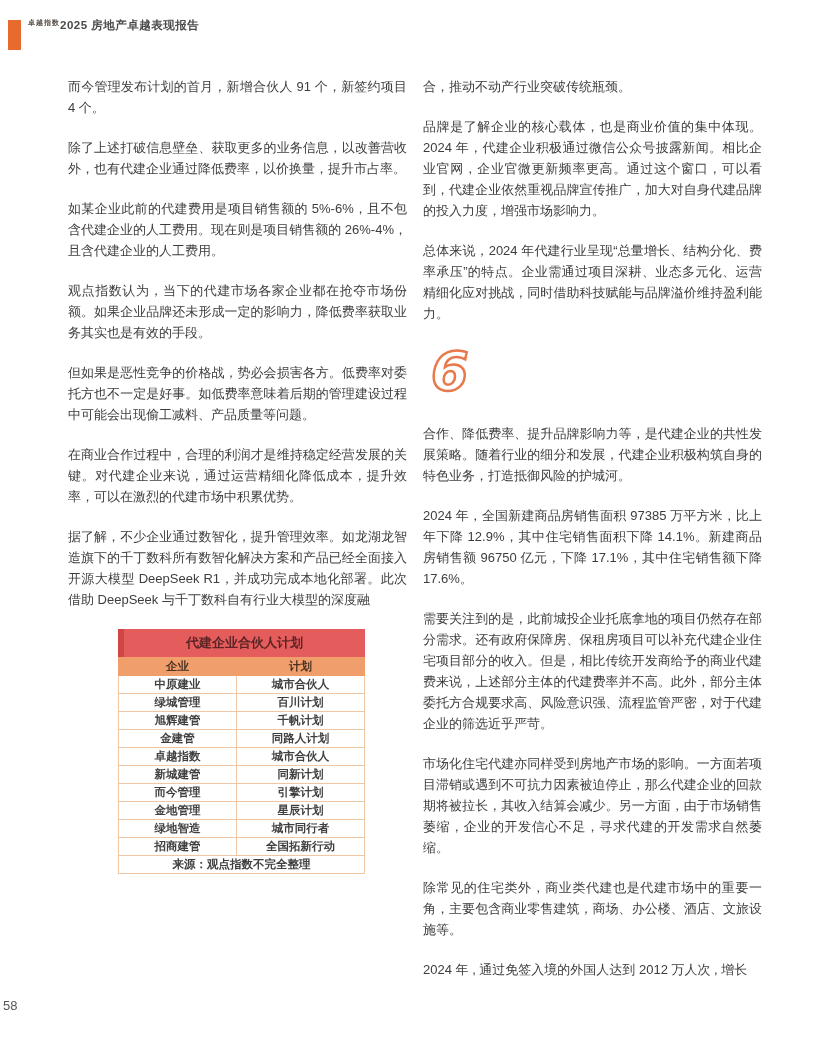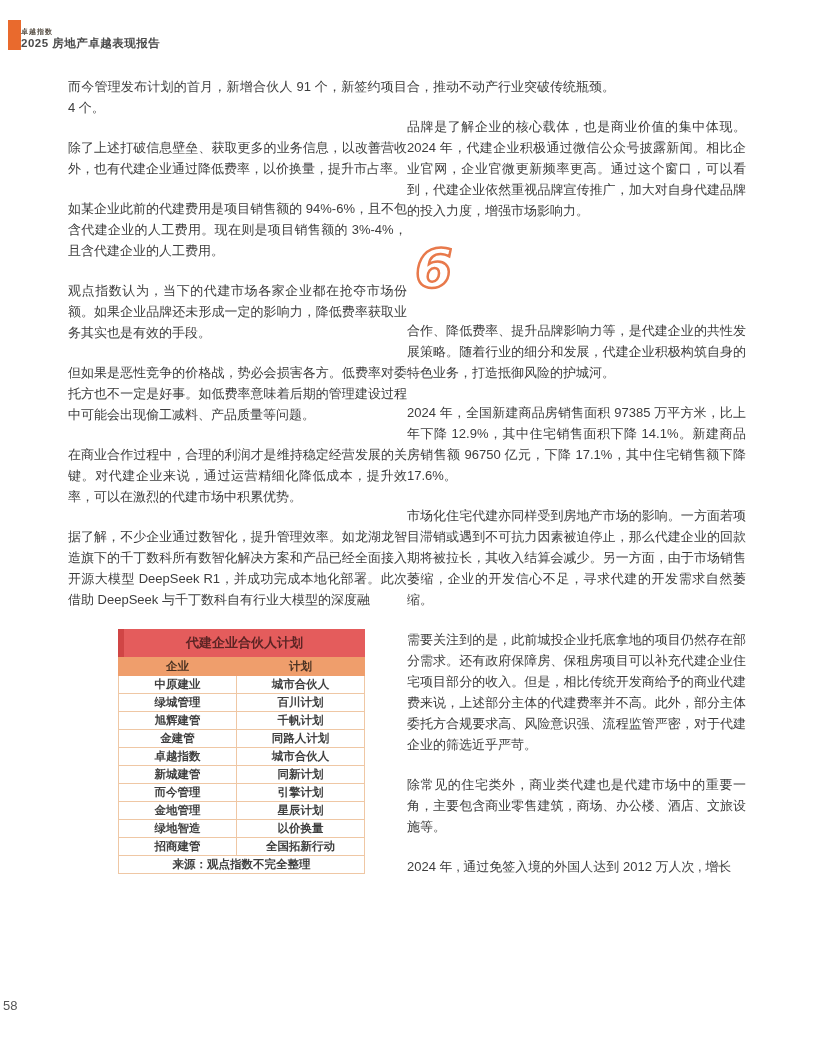--- a/index.html
+++ b/index.html
@@ -7,28 +7,28 @@
     position:relative;
     width:819px;height:1043px;
     background:#ffffff;
     overflow:hidden;
     font-family:"Liberation Sans","DejaVu Sans",sans-serif;
     color:#3d3d3d;
   }
   
   .brand{position:absolute;top:18px;left:8px;display:flex;align-items:stretch;}
   .brand-block{width:13px;height:30px;background:#E96A2D;margin-top:2px;}
-  .brand-text{margin-left:0;display:flex;flex-direction:column;justify-content:flex-end;}
+  .brand-text{margin-left:7px;display:flex;justify-content:center;}
   .brand-sub{font-size:7px;font-weight:bold;color:#5a5248;letter-spacing:1px;line-height:9px;}
   .brand-main{font-size:11.5px;font-weight:bold;color:#4a4a4a;letter-spacing:0.5px;line-height:14px;}
   
   .columns{
     position:absolute;top:76px;left:68px;
     width:694px;
-    display:flex;
+    display:flex;gap:16px;
   }
   .col{width:339px;}
   .col p{
     margin:0 0 19px 0;
     font-size:13px;line-height:21px;
     text-align:justify;
     color:#3d3d3d;
   }
   
   .ptable{margin:14px 40px 0 50px;width:247px;font-size:11.5px;}
@@ -77,21 +77,21 @@
       <div class="brand-sub">卓越指数</div>
       <div class="brand-main">2025 房地产卓越表现报告</div>
     </div>
   </div>
 
   <div class="columns">
 
     <div class="col">
       <p>而今管理发布计划的首月，新增合伙人 91 个，新签约项目 4 个。</p>
       <p>除了上述打破信息壁垒、获取更多的业务信息，以改善营收外，也有代建企业通过降低费率，以价换量，提升市占率。</p>
-      <p>如某企业此前的代建费用是项目销售额的 94%-6%，且不包含代建企业的人工费用。现在则是项目销售额的 3%-4%，且含代建企业的人工费用。</p>
+      <p>如某企业此前的代建费用是项目销售额的 5%-6%，且不包含代建企业的人工费用。现在则是项目销售额的 26%-4%，且含代建企业的人工费用。</p>
       <p>观点指数认为，当下的代建市场各家企业都在抢夺市场份额。如果企业品牌还未形成一定的影响力，降低费率获取业务其实也是有效的手段。</p>
       <p>但如果是恶性竞争的价格战，势必会损害各方。低费率对委托方也不一定是好事。如低费率意味着后期的管理建设过程中可能会出现偷工减料、产品质量等问题。</p>
       <p>在商业合作过程中，合理的利润才是维持稳定经营发展的关键。对代建企业来说，通过运营精细化降低成本，提升效率，可以在激烈的代建市场中积累优势。</p>
       <p>据了解，不少企业通过数智化，提升管理效率。如龙湖龙智造旗下的千丁数科所有数智化解决方案和产品已经全面接入开源大模型 DeepSeek R1，并成功完成本地化部署。此次借助 DeepSeek 与千丁数科自有行业大模型的深度融</p>
 
       <div class="ptable">
         <div class="ptable-title">代建企业合伙人计划</div>
         <table class="plans">
           <tbody>
               <tr>
@@ -125,46 +125,47 @@
           <tr>
             <td class="c1">而今管理</td>
             <td>引擎计划</td>
           </tr>
           <tr>
             <td class="c1">金地管理</td>
             <td>星辰计划</td>
           </tr>
           <tr>
             <td class="c1">绿地智造</td>
-            <td>以价换量</td>
+            <td>城市同行者</td>
           </tr>
           <tr>
             <td class="c1">招商建管</td>
             <td>全国拓新行动</td>
           </tr>
           <tr class="src">
             <td colspan="2">来源：观点指数不完全整理</td>
           </tr>
         </tbody>
           </table>
       </div>
     </div>
 
     <div class="col">
       <p>合，推动不动产行业突破传统瓶颈。</p>
       <p>品牌是了解企业的核心载体，也是商业价值的集中体现。2024 年，代建企业积极通过微信公众号披露新闻。相比企业官网，企业官微更新频率更高。通过这个窗口，可以看到，代建企业依然重视品牌宣传推广，加大对自身代建品牌的投入力度，增强市场影响力。</p>
+      <p>总体来说，2024 年代建行业呈现“总量增长、结构分化、费率承压”的特点。企业需通过项目深耕、业态多元化、运营精细化应对挑战，同时借助科技赋能与品牌溢价维持盈利能力。</p>
 
       <div class="section-head">
         <div class="section-num">6</div>
       </div>
 
       <p>合作、降低费率、提升品牌影响力等，是代建企业的共性发展策略。随着行业的细分和发展，代建企业积极构筑自身的特色业务，打造抵御风险的护城河。</p>
       <p>2024 年，全国新建商品房销售面积 97385 万平方米，比上年下降 12.9%，其中住宅销售面积下降 14.1%。新建商品房销售额 96750 亿元，下降 17.1%，其中住宅销售额下降 17.6%。</p>
+      <p>需要关注到的是，此前城投企业托底拿地的项目仍然存在部分需求。还有政府保障房、保租房项目可以补充代建企业住宅项目部分的收入。但是，相比传统开发商给予的商业代建费来说，上述部分主体的代建费率并不高。此外，部分主体委托方合规要求高、风险意识强、流程监管严密，对于代建企业的筛选近乎严苛。</p>
       <p>市场化住宅代建亦同样受到房地产市场的影响。一方面若项目滞销或遇到不可抗力因素被迫停止，那么代建企业的回款期将被拉长，其收入结算会减少。另一方面，由于市场销售萎缩，企业的开发信心不足，寻求代建的开发需求自然萎缩。</p>
-      <p>需要关注到的是，此前城投企业托底拿地的项目仍然存在部分需求。还有政府保障房、保租房项目可以补充代建企业住宅项目部分的收入。但是，相比传统开发商给予的商业代建费来说，上述部分主体的代建费率并不高。此外，部分主体委托方合规要求高、风险意识强、流程监管严密，对于代建企业的筛选近乎严苛。</p>
       <p>除常见的住宅类外，商业类代建也是代建市场中的重要一角，主要包含商业零售建筑，商场、办公楼、酒店、文旅设施等。</p>
       <p>2024 年 , 通过免签入境的外国人达到 2012 万人次 , 增长</p>
     </div>
 
   </div>
 
   <div class="page-num">58</div>
 
 </div>
 

